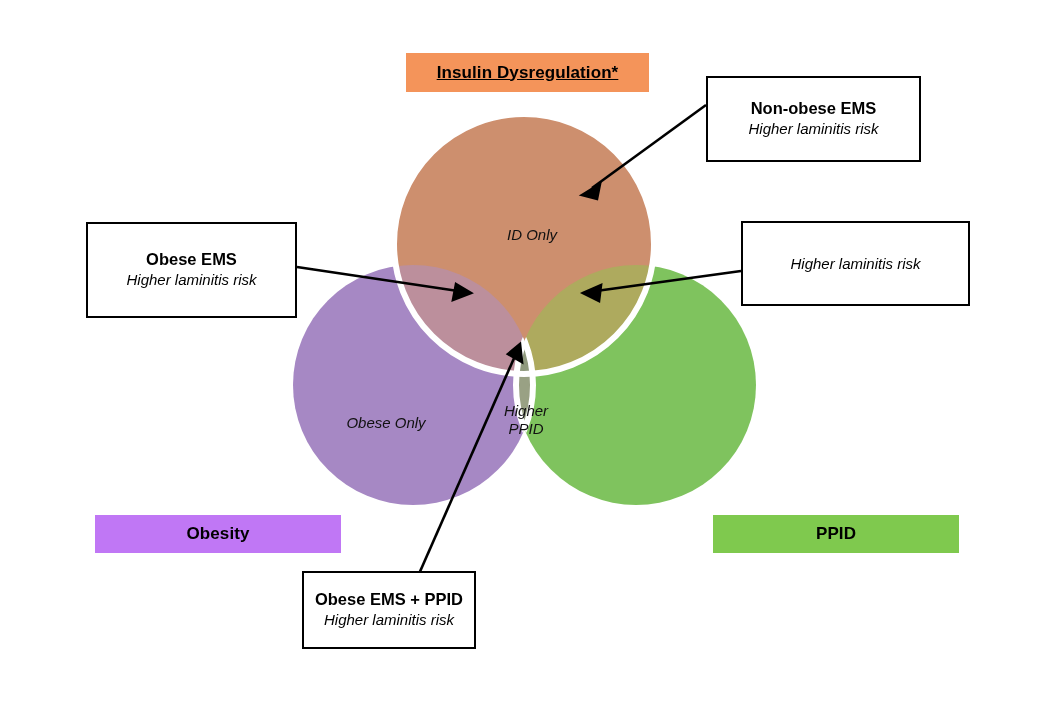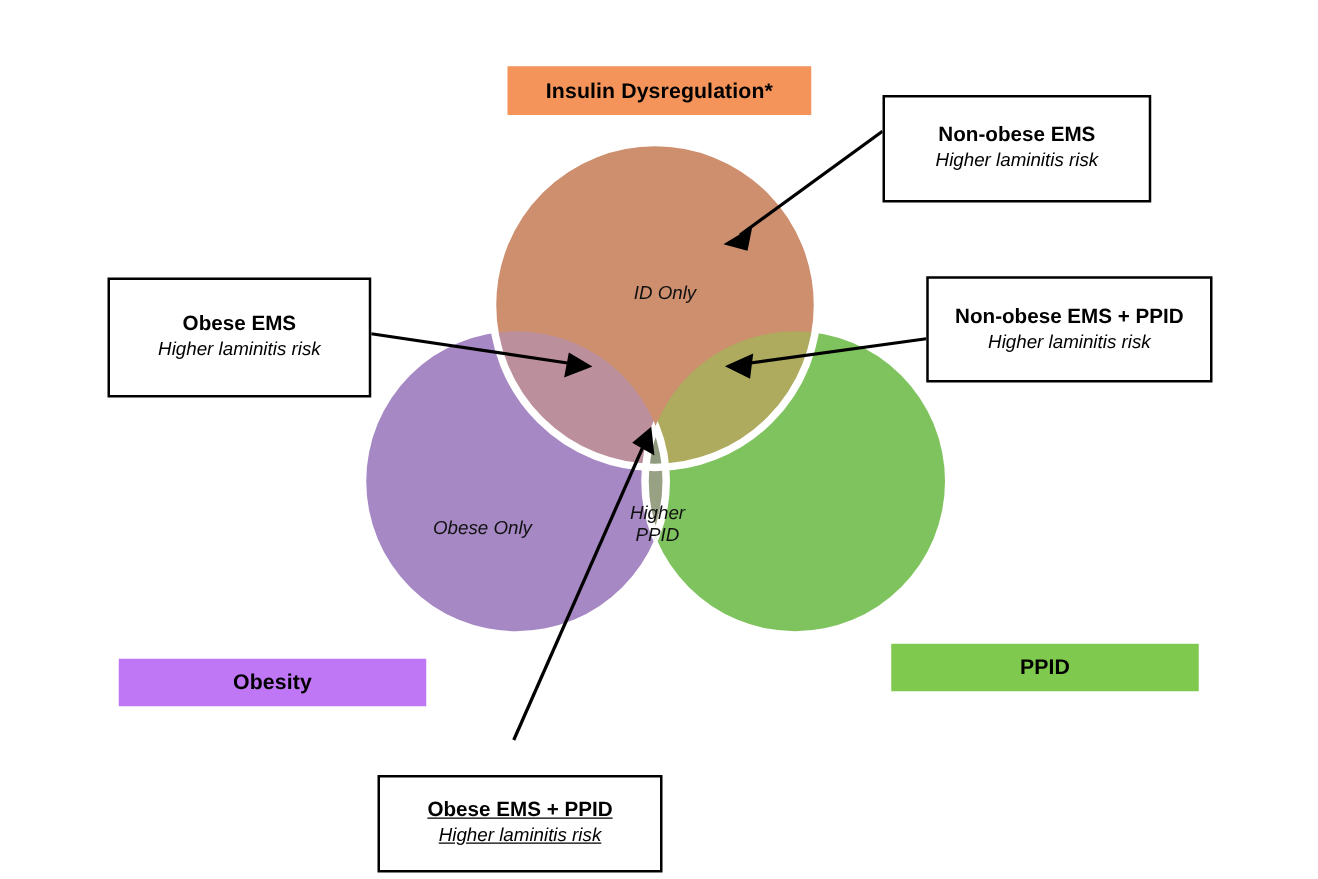--- a/index.html
+++ b/index.html
@@ -49,21 +49,20 @@
     left: 406px;
     top: 53px;
     width: 243px;
     height: 39px;
   }
   .banner-obesity {
     left: 95px;
     top: 515px;
     width: 246px;
     height: 38px;
-    margin-top: 12px;
   }
   .banner-ppid {
     left: 713px;
     top: 515px;
     width: 246px;
     height: 38px;
   }
 
   
   .callout {
@@ -105,24 +104,23 @@
     height: 96px;
   }
   .callout-nonobese-ems-ppid {
     left: 741px;
     top: 221px;
     width: 229px;
     height: 85px;
   }
   .callout-obese-ems-ppid {
     left: 302px;
-    top: 620px;
-    width: 228px;
+    top: 571px;
+    width: 174px;
     height: 78px;
-    text-decoration: underline;
   }
 
   
   .region-label {
     position: absolute;
     font-style: italic;
     font-size: 15px;
     line-height: 1.2;
     color: #111111;
     text-align: center;
@@ -218,21 +216,21 @@
         <polygon points="583,293 601,285 599,301"></polygon>
       </g>
 
       <g>
         <line x1="411" y1="592" x2="515" y2="356"></line>
         <polygon points="520,344 522,362 508,354"></polygon>
       </g>
     </g>
   </svg>
 
-  <div class="banner banner-id" style="background:#F4945A;">
+  <div class="banner banner-id" style="background:#F4945A;text-decoration:underline;">
     <span>Insulin Dysregulation*</span>
   </div>
 
   <div class="banner banner-obesity" style="background:#C077F5;">
     <span>Obesity</span>
   </div>
 
   <div class="banner banner-ppid" style="background:#7FC94E;">
     <span>PPID</span>
   </div>
@@ -252,21 +250,20 @@
     <div class="c-title">Non-obese EMS</div>
     <div class="c-sub">Higher laminitis risk</div>
   </div>
 
   <div class="callout callout-obese-ems">
     <div class="c-title">Obese EMS</div>
     <div class="c-sub">Higher laminitis risk</div>
   </div>
 
   <div class="callout callout-nonobese-ems-ppid">
-    <div class="c-title">Non-obese EMS + PPID</div>
     <div class="c-sub">Higher laminitis risk</div>
   </div>
 
   <div class="callout callout-obese-ems-ppid">
     <div class="c-title">Obese EMS + PPID</div>
     <div class="c-sub">Higher laminitis risk</div>
   </div>
 
 </div>
 

